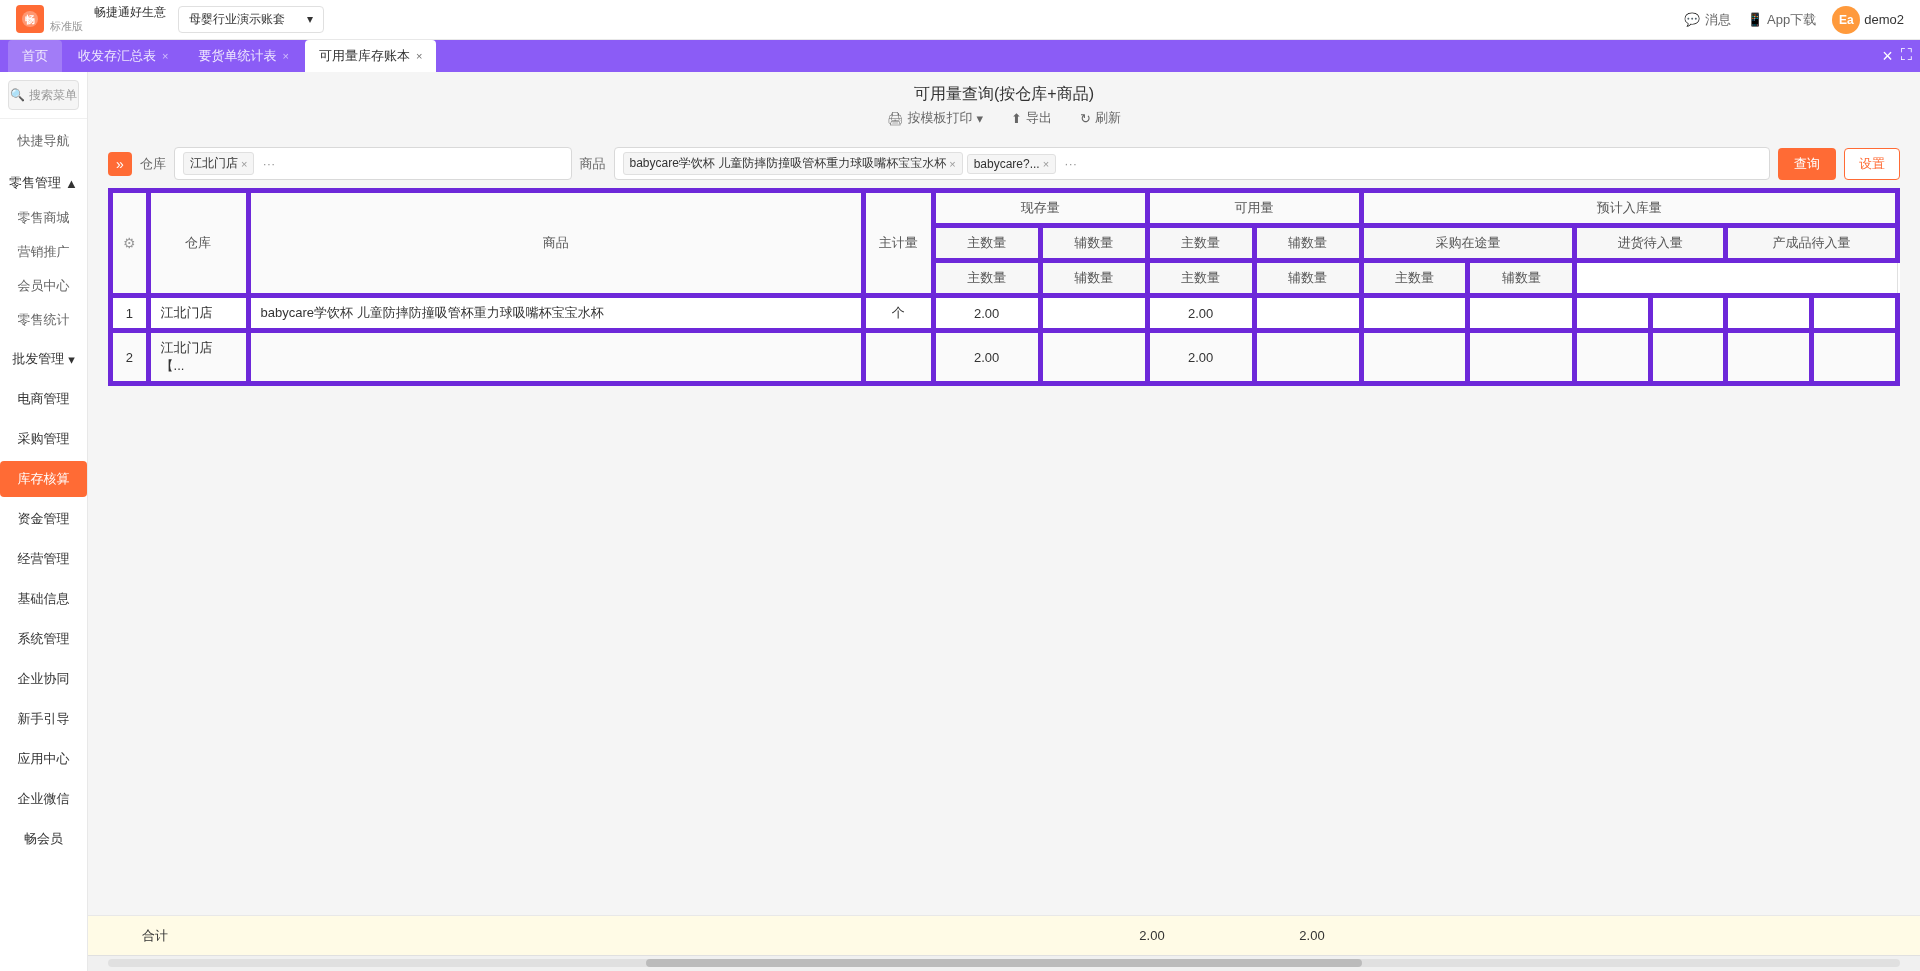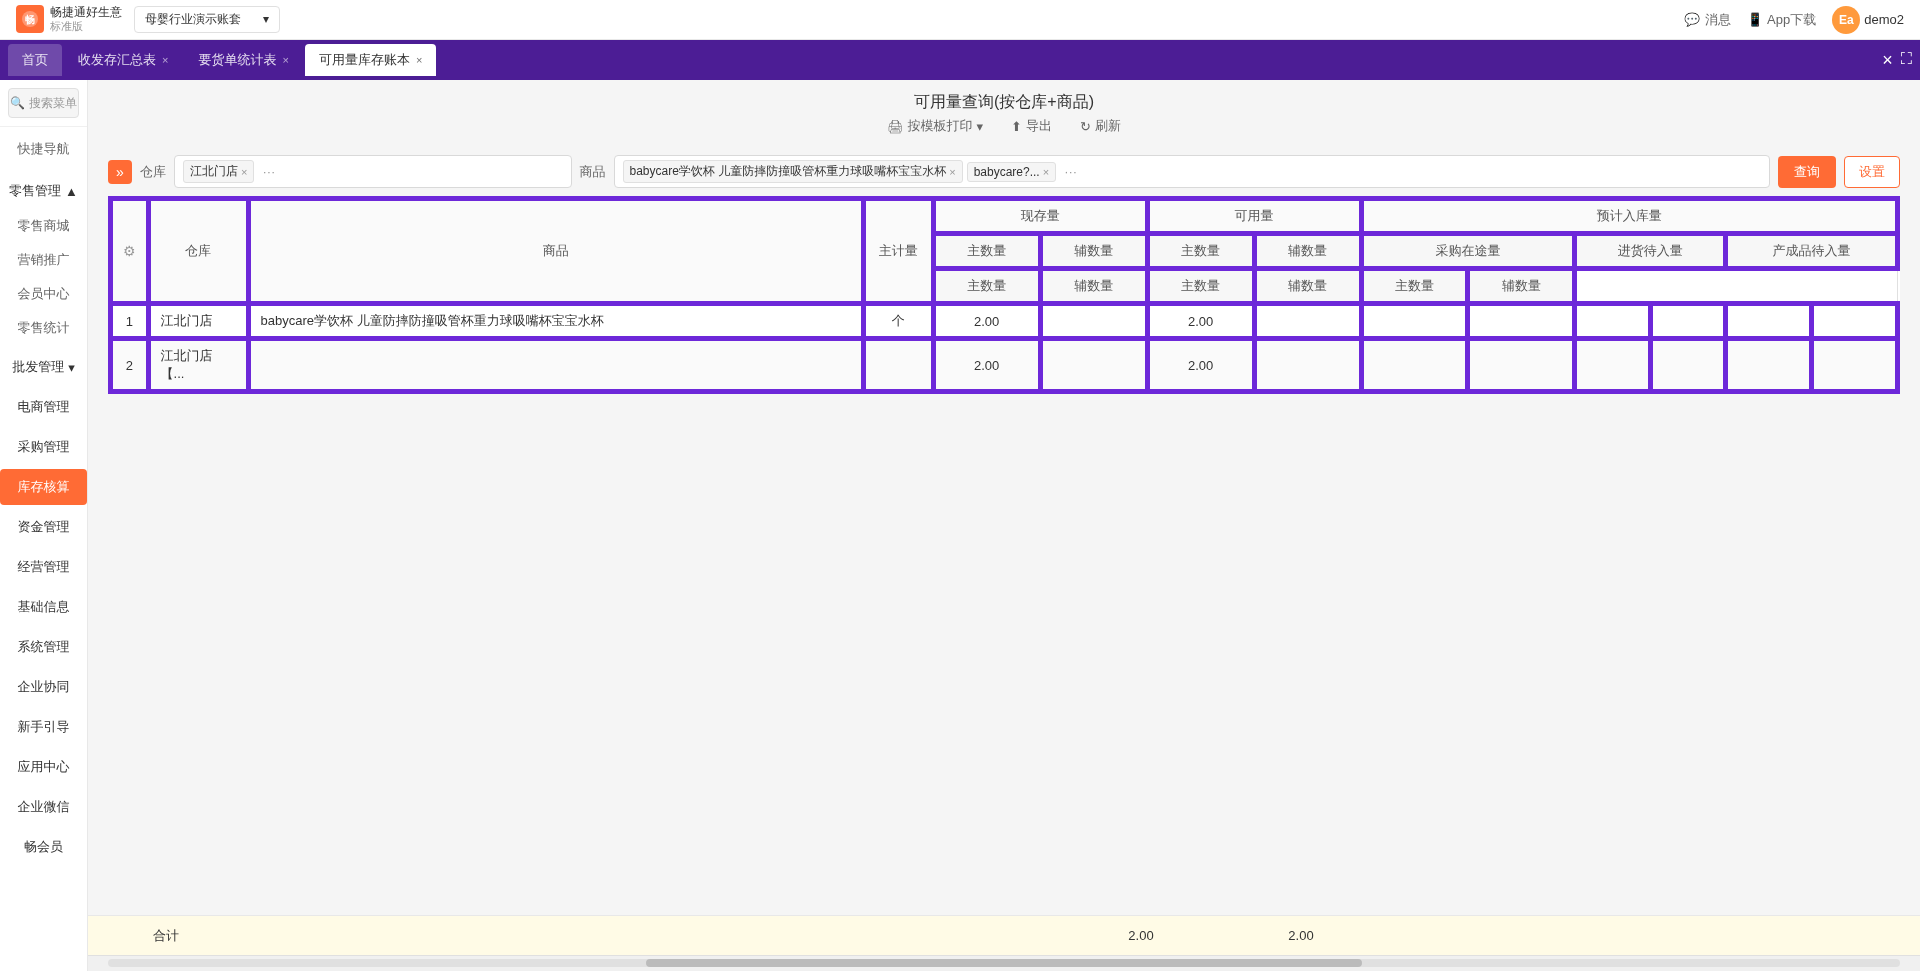--- a/index.html
+++ b/index.html
@@ -13,36 +13,36 @@
       display: flex;
       align-items: center;
       padding: 0 16px;
       justify-content: space-between;
       flex-shrink: 0;
     }
     .topbar-left { display: flex; align-items: center; gap: 12px; }
     .logo-area { display: flex; align-items: center; gap: 6px; }
     .logo-icon { width: 28px; height: 28px; background: #ff6b35; border-radius: 4px; display: flex; align-items: center; justify-content: center; }
     .logo-icon svg { width: 18px; height: 18px; fill: white; }
-    .logo-text { font-size: 12px; color: #333; line-height: 1.2; }
+    .logo-text { font-size: 12px; color: #333; line-height: 1.2; margin-left: 44px; }
     .logo-sub { font-size: 11px; color: #999; }
     .industry-selector {
       display: flex; align-items: center; gap: 22px;
       border: 1px solid #e0e0e0; border-radius: 4px;
       padding: 4px 10px; cursor: pointer; font-size: 12px; color: #333;
     }
     .topbar-right { display: flex; align-items: center; gap: 16px; }
     .topbar-icon-btn { display: flex; align-items: center; gap: 4px; cursor: pointer; font-size: 13px; color: #666; }
     .avatar { width: 28px; height: 28px; border-radius: 50%; background: #ff9a3c; display: flex; align-items: center; justify-content: center; color: white; font-size: 12px; font-weight: bold; }
     .username { font-size: 13px; color: #333; }
 
     
     .nav-tabs {
-      height: 40px;
-      background: #4c1d95;
+      height: 32px;
+      background: #8b5cf6;
       display: flex;
       align-items: center;
       padding: 12px 8px;
       flex-shrink: 0;
       gap: 2px;
     }
     .nav-tab {
       height: 32px;
       padding: 0 14px;
       border-radius: 4px 4px 0 0;
@@ -162,21 +162,21 @@
     .data-table tbody tr td { color: #333; }
     .col-settings { width: 36px; }
     .col-warehouse { width: 100px; }
     .col-product { }
     .col-unit { width: 70px; }
     .settings-gear { color: #999; font-size: 14px; cursor: pointer; }
 
     
     .summary-bar {
       height: 40px; background: #fffbe6; border-top: 1px solid #e8e8e8;
-      display: flex; align-items: center; padding: 0 19px;
+      display: flex; align-items: center; padding: 0 8px;
       flex-shrink: 0; font-size: 13px;
     }
     .summary-bar table { width: 100%; border-collapse: collapse; }
     .summary-bar td { padding: 0 10px; text-align: center; font-weight: 500; color: #333; }
 
     
     .scroll-bar-area {
       height: 16px; background: #f0f0f0; border-top: 1px solid #e0e0e0;
       flex-shrink: 0; position: relative; overflow: hidden;
     }

